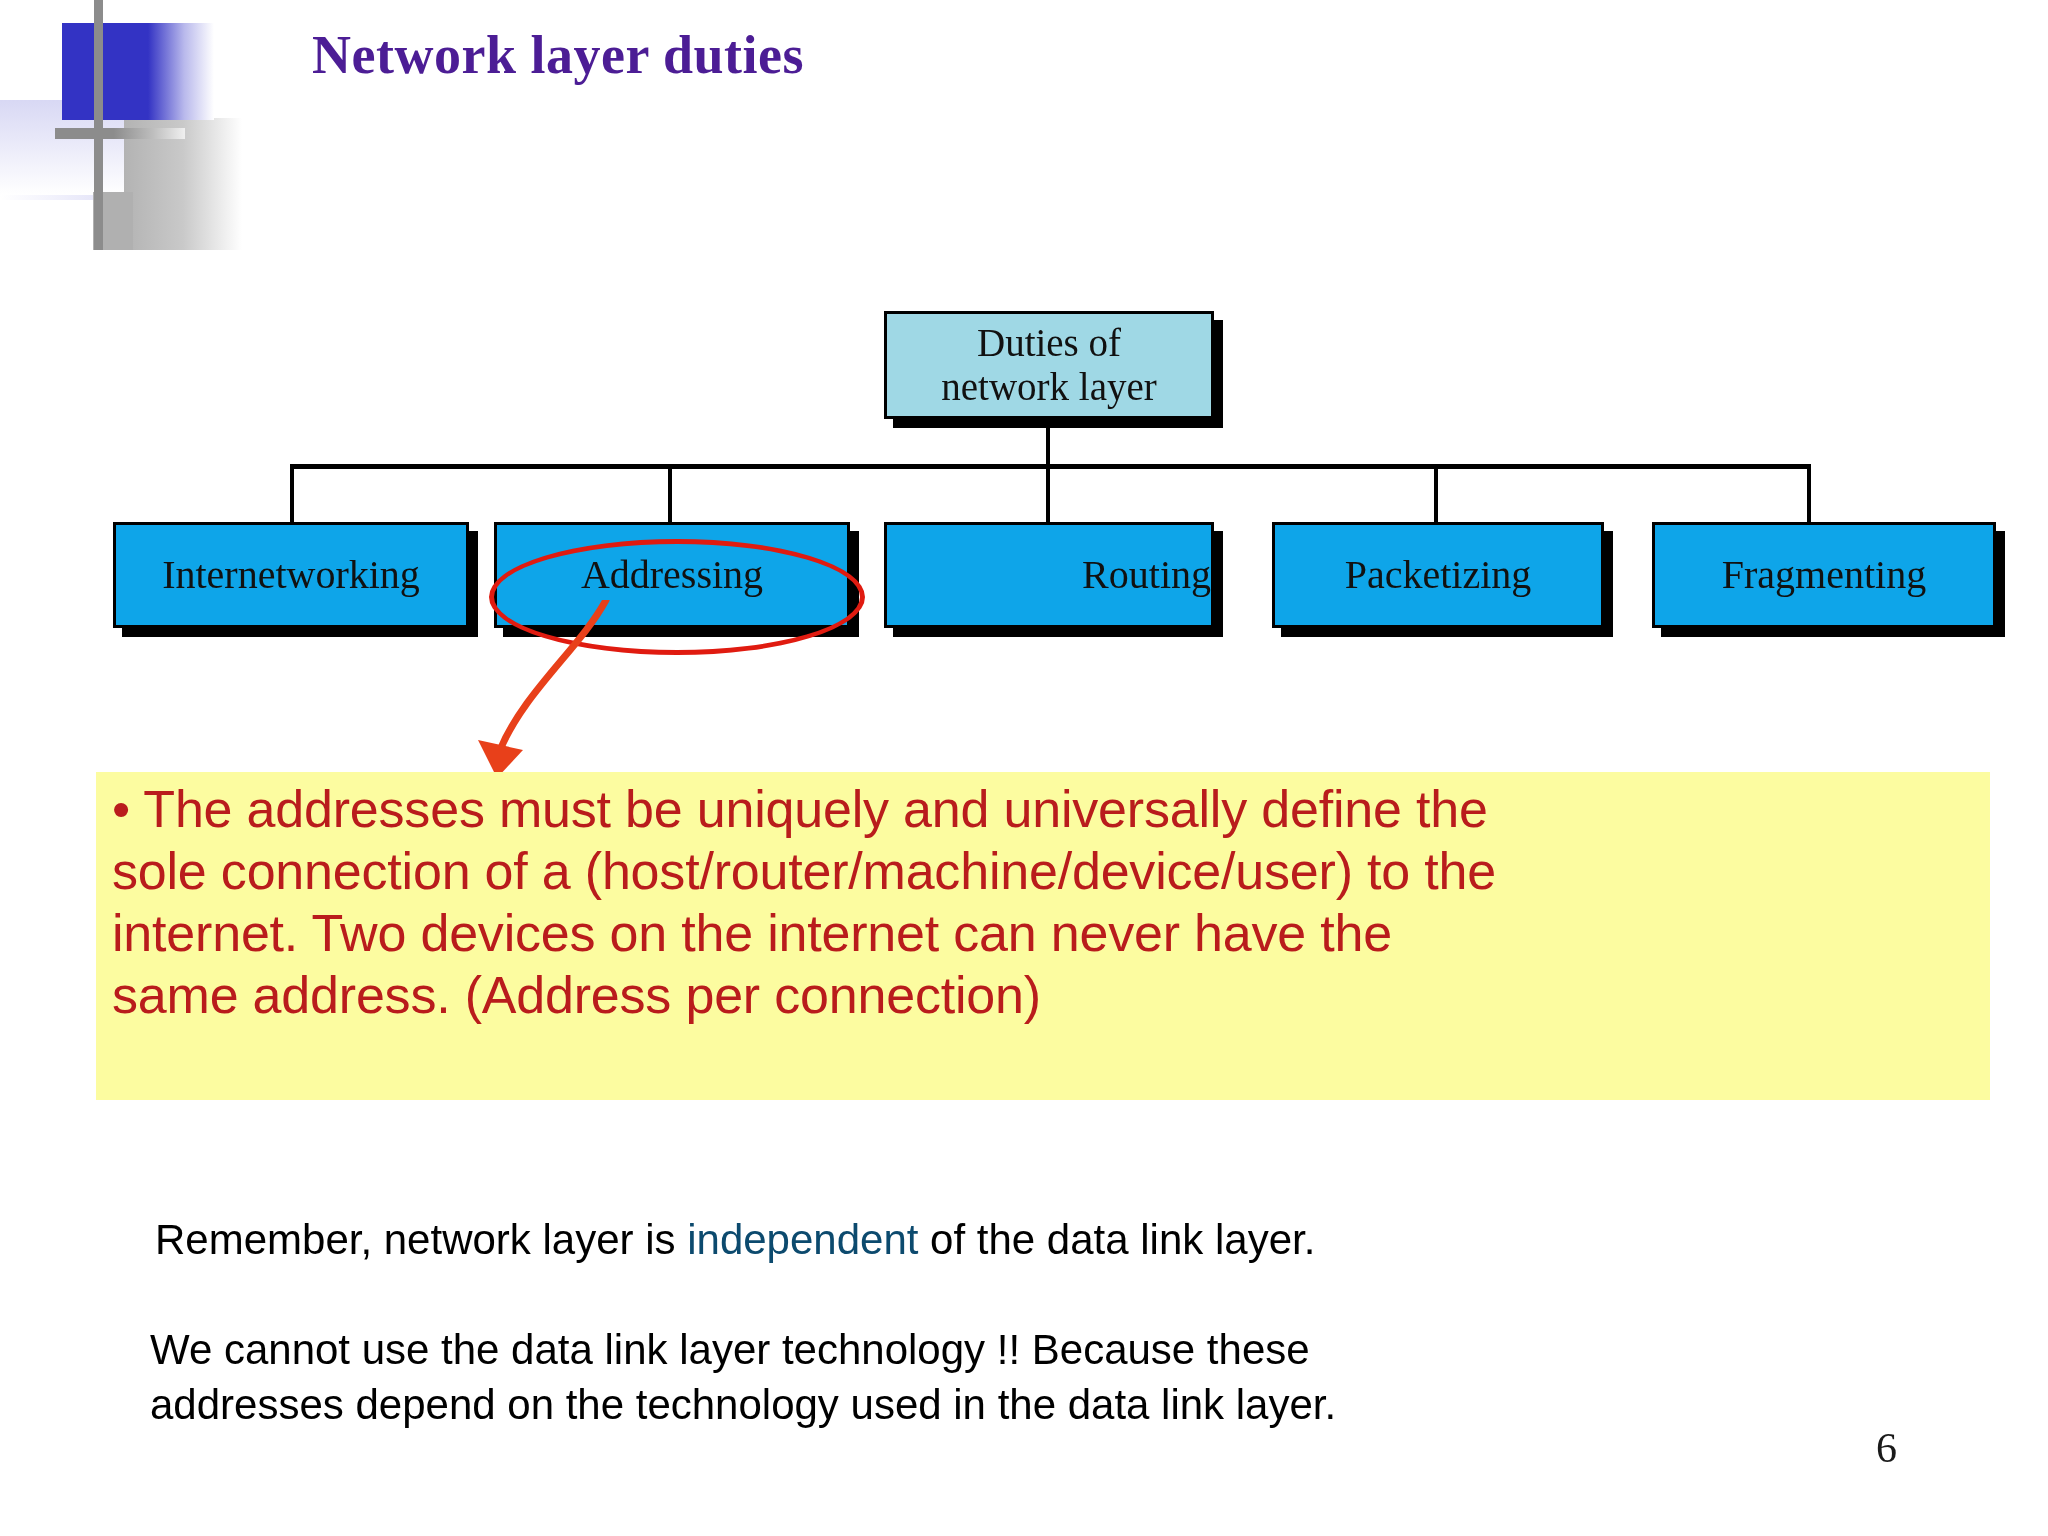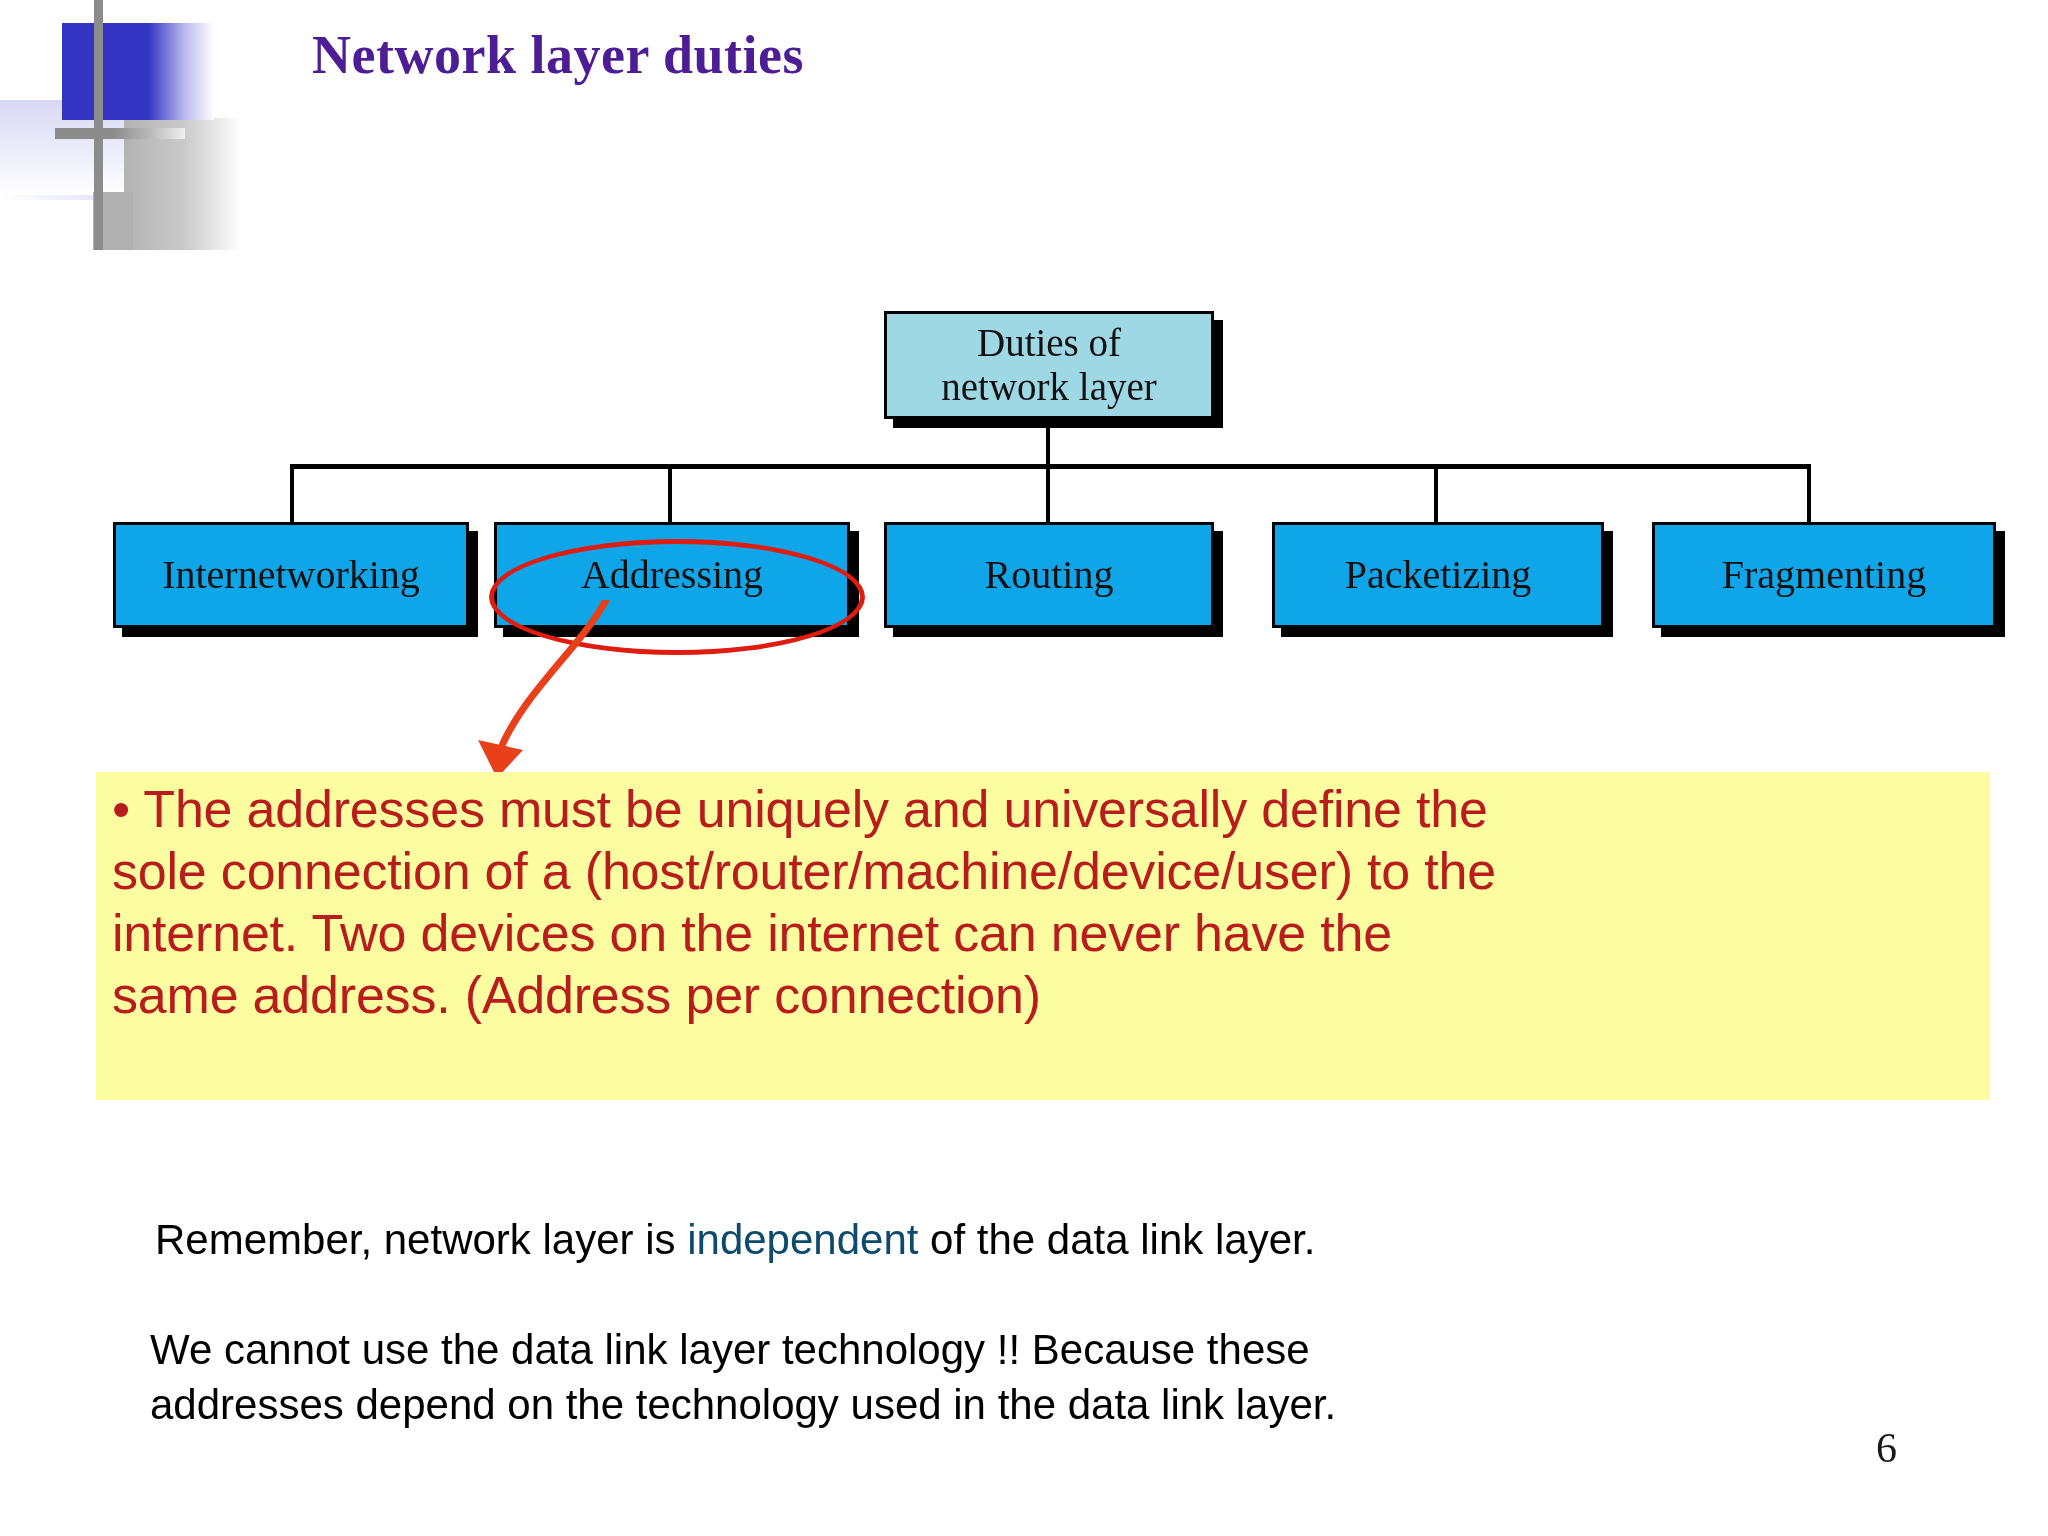--- a/index.html
+++ b/index.html
@@ -231,21 +231,21 @@
   <div class="connector" style="left:1046px; top:464px; width:4px; height:58px;"></div>
   <div class="connector" style="left:1434px; top:464px; width:4px; height:58px;"></div>
   <div class="connector" style="left:1807px; top:464px; width:4px; height:58px;"></div>
 
   <div class="node" style="left:113px; top:522px; width:356px; height:106px;">
     <span>Internetworking</span>
   </div>
   <div class="node" style="left:494px; top:522px; width:356px; height:106px;">
     <span>Addressing</span>
   </div>
-  <div class="node" style="left:884px; top:522px; width:330px; height:106px;">
+  <div class="node" style="left:884px; top:522px; width:330px; height:106px;justify-content:flex-end;">
     <span>Routing</span>
   </div>
   <div class="node" style="left:1652px; top:522px; width:344px; height:106px;">
     <span>Fragmenting</span>
   </div>
   <div class="node" style="left:1272px; top:522px; width:332px; height:106px;">
     <span>Packetizing</span>
   </div>
 
   <div class="red-ellipse" style="border-color: rgb(224, 27, 16);"></div>

